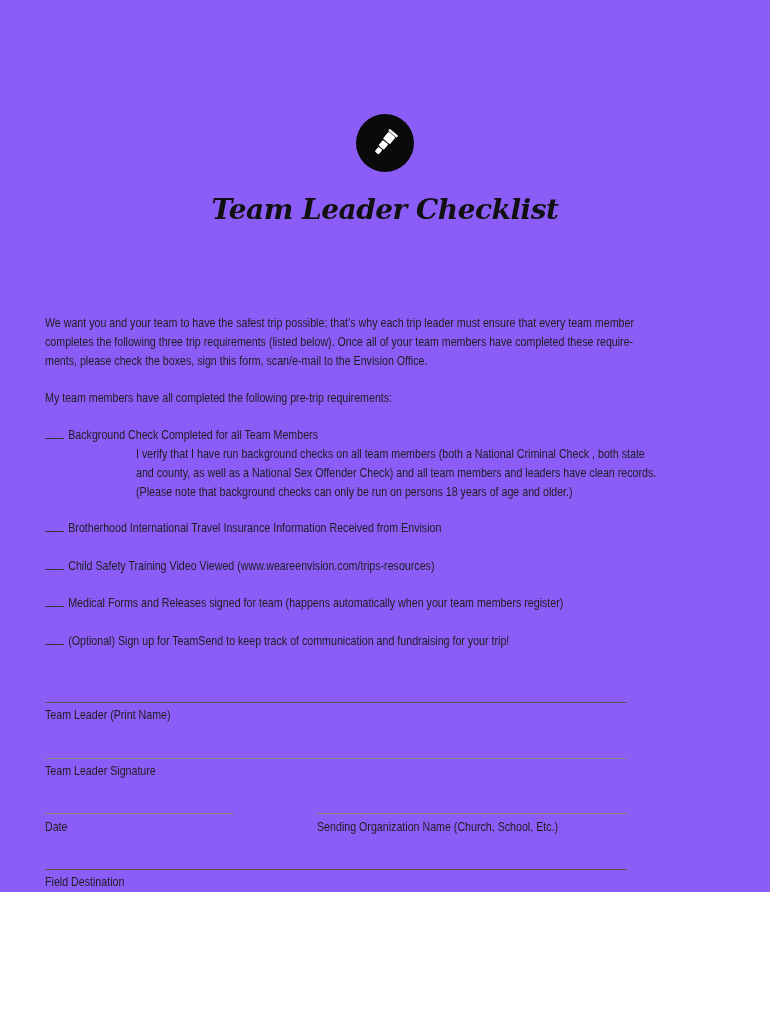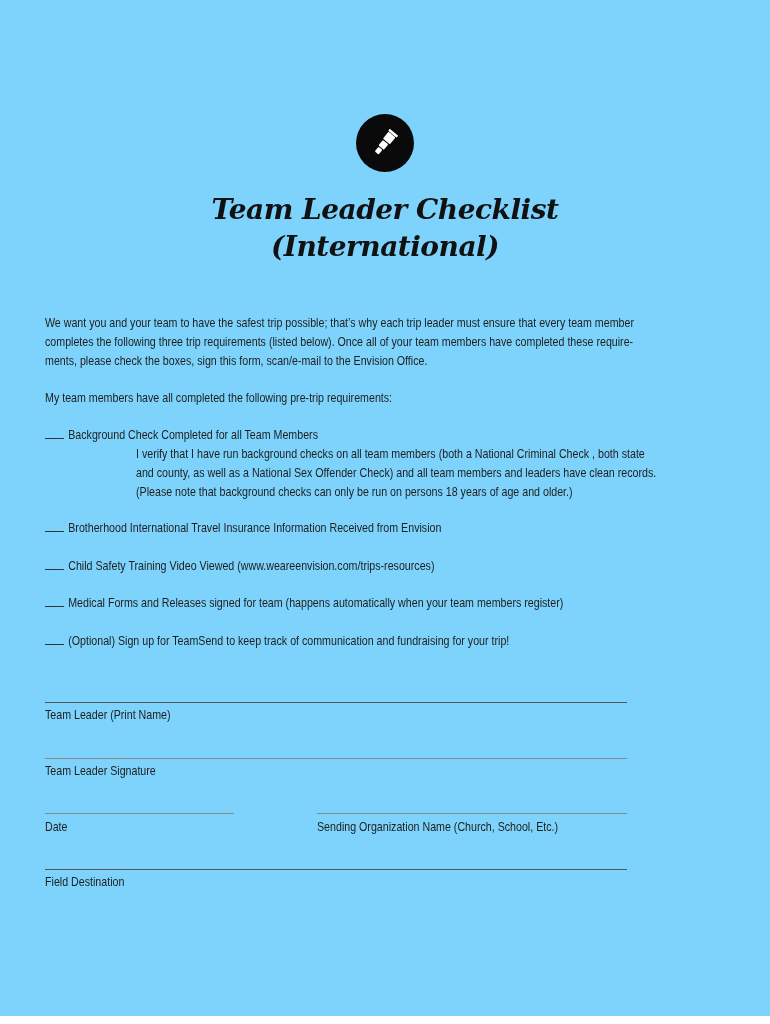--- a/index.html
+++ b/index.html
@@ -1,17 +1,17 @@
 <!DOCTYPE html>
 <html><head>
   <meta charset="utf-8">
   <style>
     html, body { margin: 0; padding: 0; background: #ffffff; }
     body { width: 770px; height: 1024px; position: relative; overflow: hidden; color: #1a1a1a; }
-    .page { position: absolute; left: 0; top: 0; width: 770px; height: 1016px; background: #7dd3fc; }
+    .page { position: absolute; left: 0; top: 0; width: 770px; height: 892px; background: #8b5cf6; }
     .logo {
       position: absolute; left: 356px; top: 114px; width: 58px; height: 58px;
       border-radius: 50%; background: #0a0a0a;
       display: flex; align-items: center; justify-content: center;
     }
     .title {
       position: absolute; left: 0; width: 770px; text-align: center;
       font-family: "DejaVu Serif", "Liberation Serif", serif;
       font-style: italic; font-weight: bold; font-size: 28px; line-height: 36px;
       color: #111111; letter-spacing: -0.5px;
@@ -42,21 +42,20 @@
       <g transform="rotate(-50 17 17)">
         <rect x="4" y="14.5" width="6" height="5" rx="1" fill="#ffffff"></rect>
         <rect x="11" y="13.5" width="7" height="7" rx="1" fill="#ffffff"></rect>
         <rect x="19" y="12.5" width="9" height="9" rx="1.2" fill="#ffffff"></rect>
         <rect x="28.5" y="11.5" width="2.5" height="11" rx="0.8" fill="#ffffff"></rect>
       </g>
     </svg>
   </div>
 
   <div class="title l1">Team Leader Checklist</div>
-  <div class="title l2">(International)</div>
 
   <div class="txt" style="left:45px; top:314px;">We want you and your team to have the safest trip possible; that’s why each trip leader must ensure that every team member</div>
   <div class="txt" style="left:45px; top:333px;">completes the following three trip requirements (listed below). Once all of your team members have completed these require-</div>
   <div class="txt" style="left:45px; top:352px;">ments, please check the boxes, sign this form, scan/e-mail to the Envision Office.</div>
 
   <div class="txt" style="left:45px; top:389px;">My team members have all completed the following pre-trip requirements:</div>
 
   <div class="txt" style="left:45px; top:426px;">
     <span class="blank"></span><span>Background Check Completed for all Team Members</span>
   </div>

